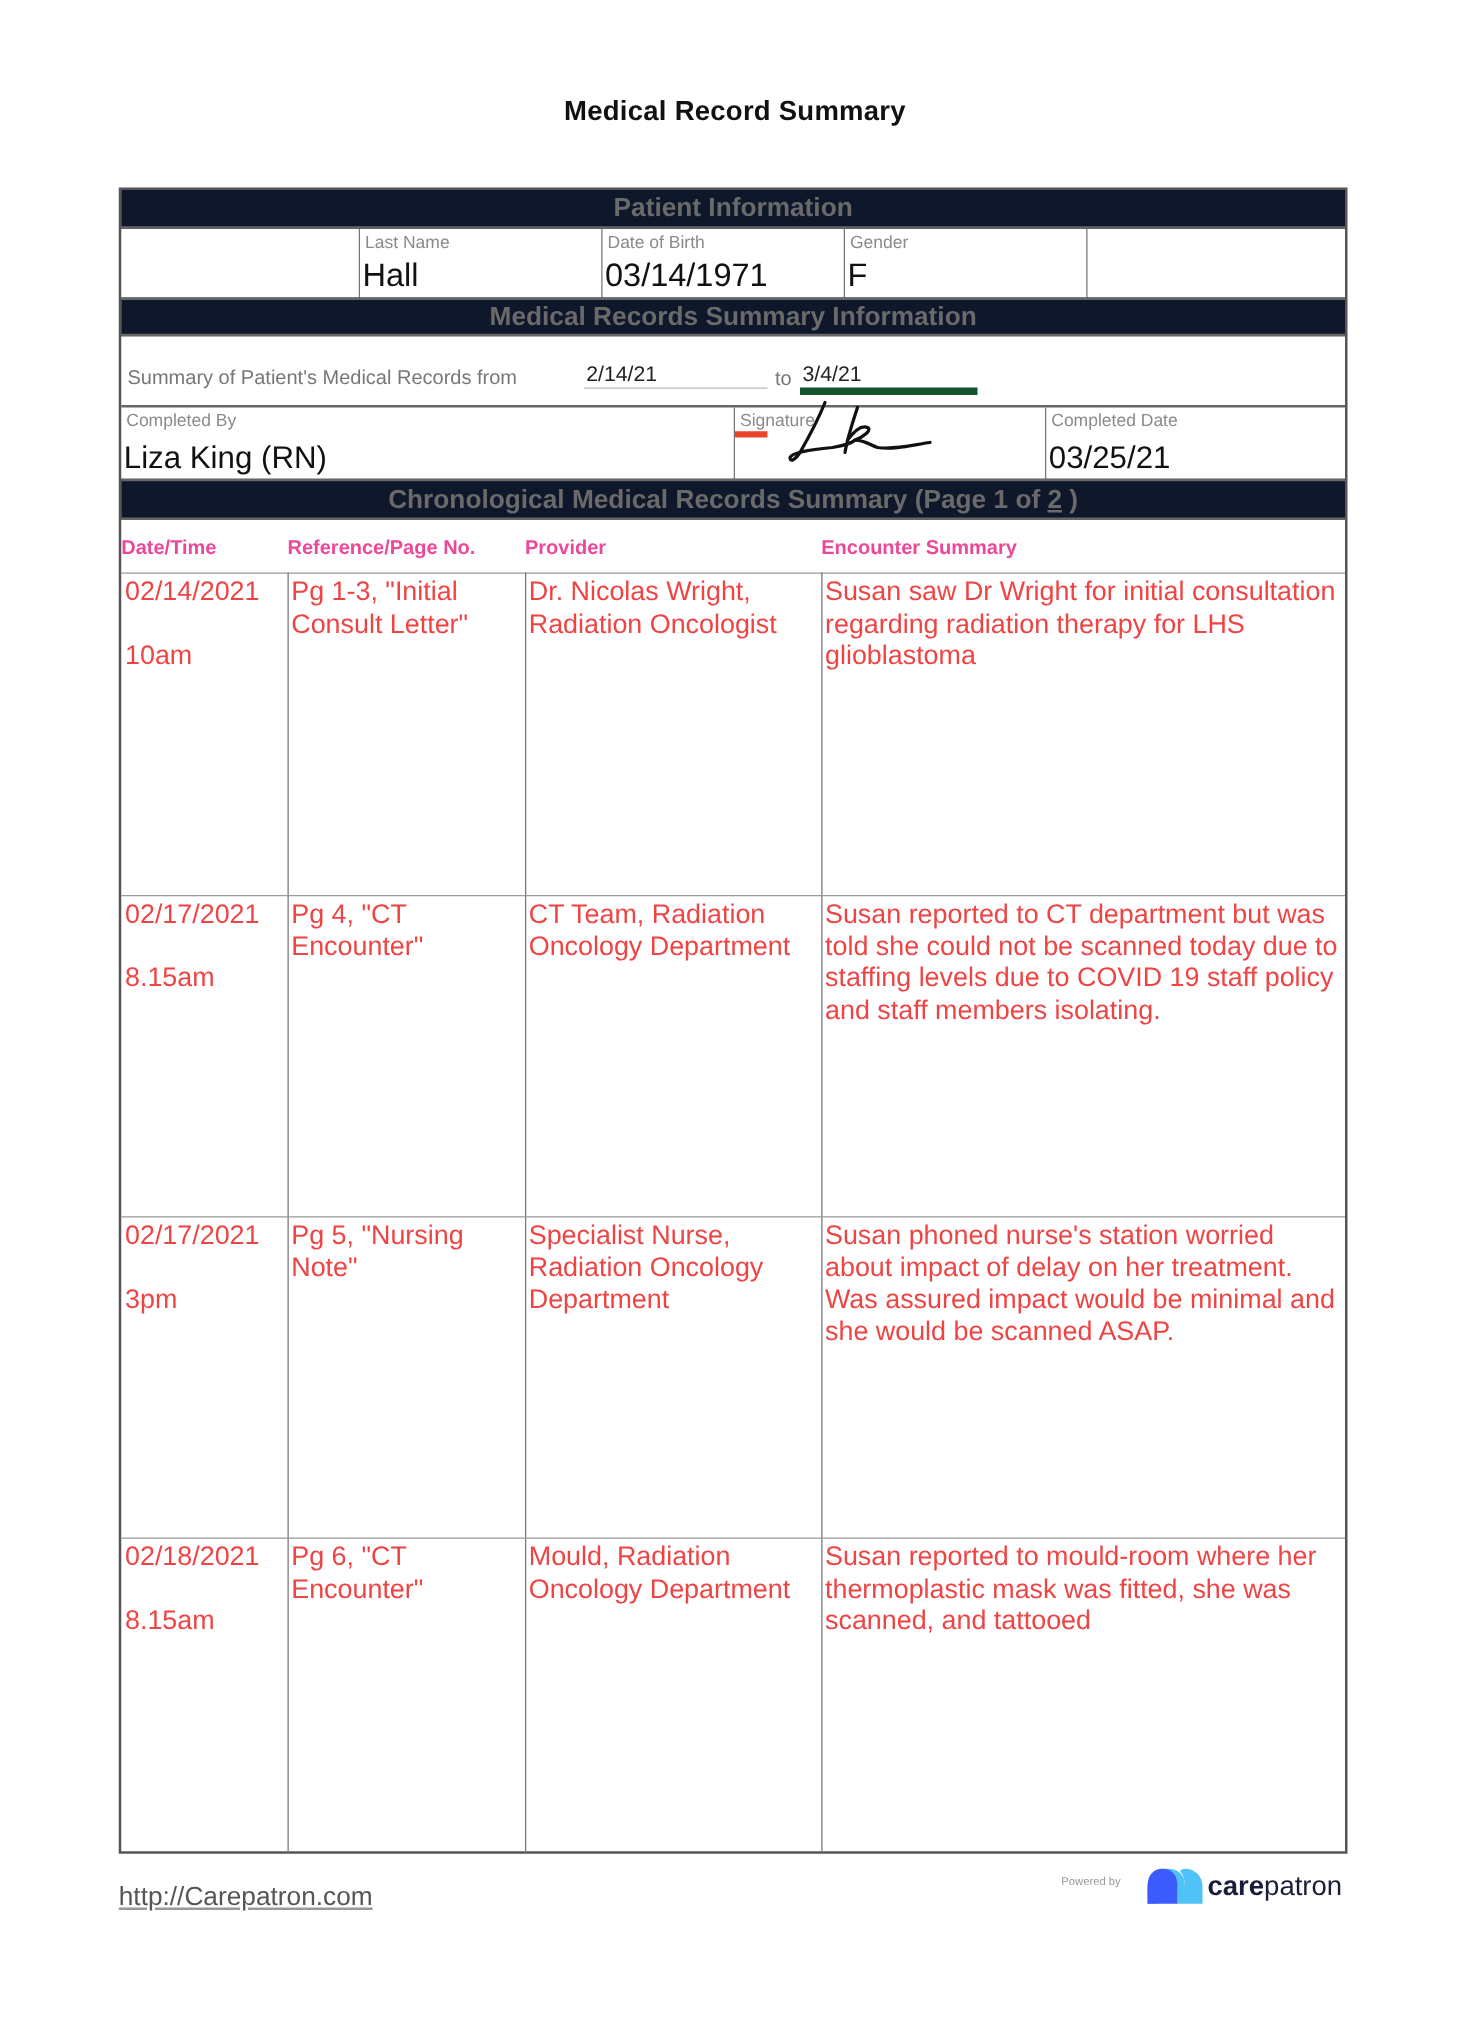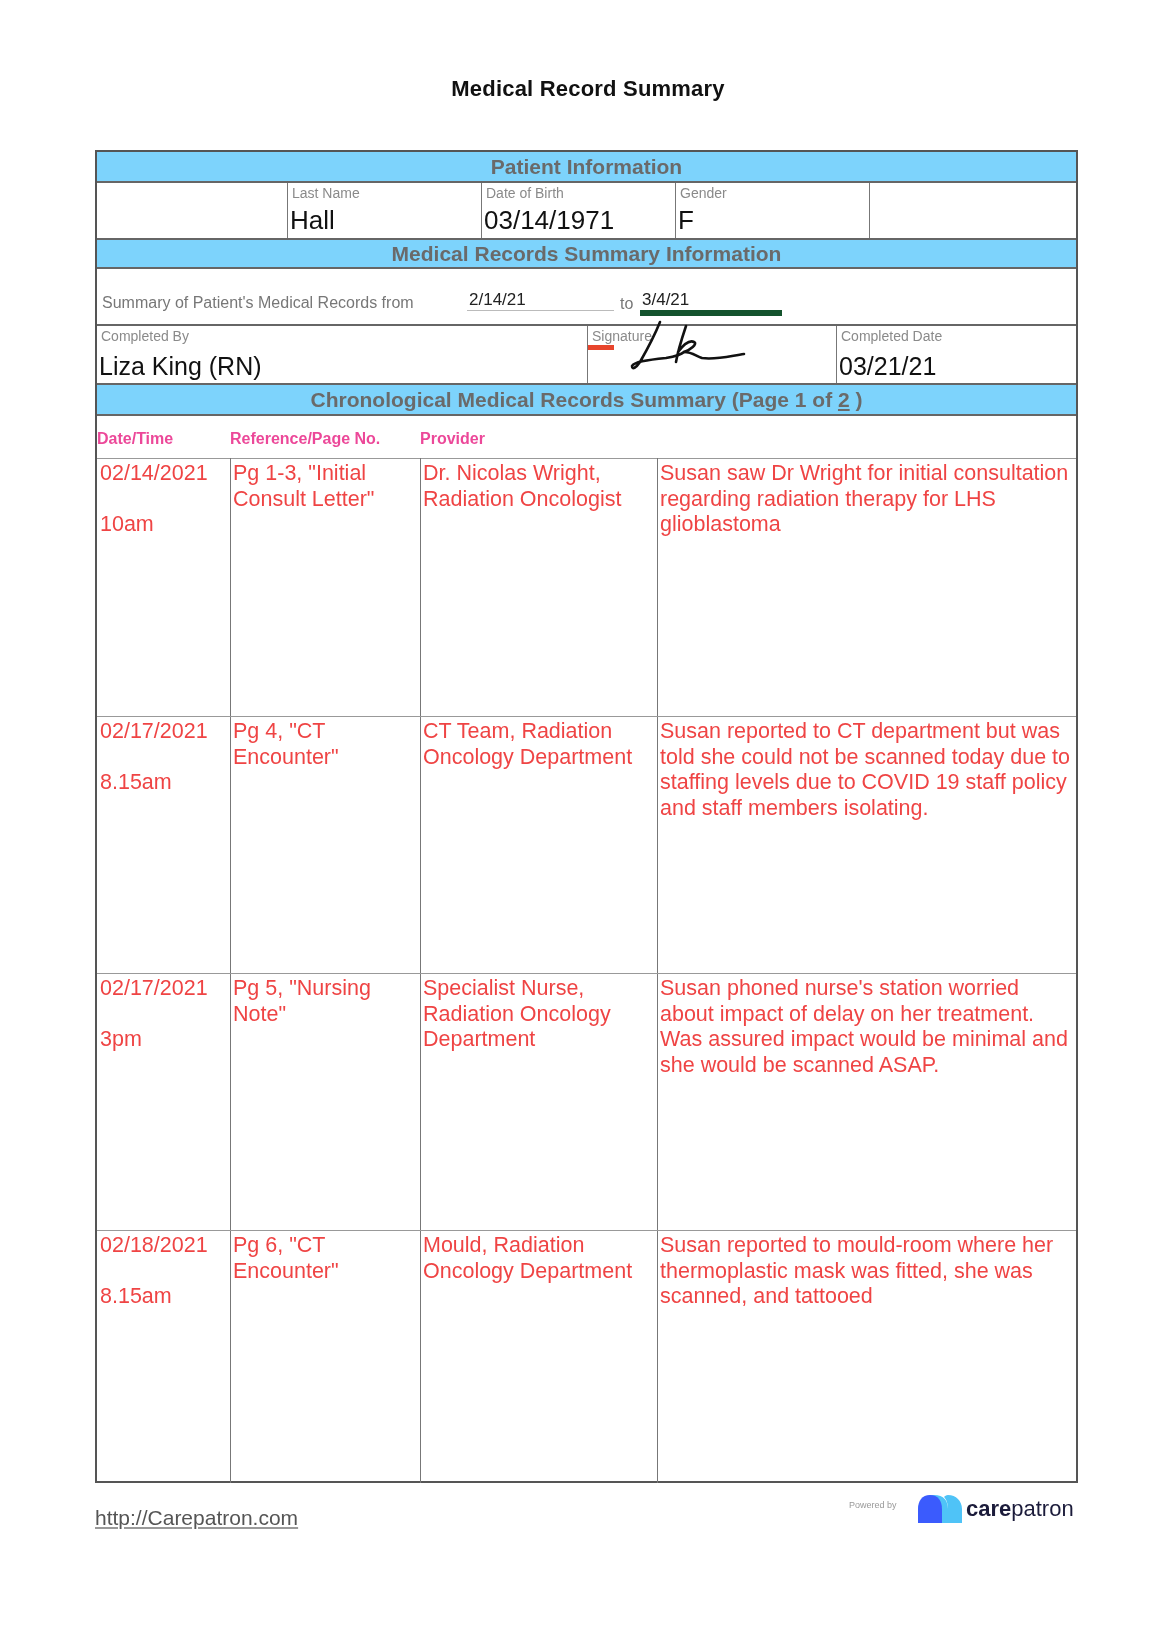--- a/index.html
+++ b/index.html
@@ -1,19 +1,19 @@
 <!DOCTYPE html>
 <html><head>
   <meta charset="utf-8">
   <style>
     html, body { margin: 0; padding: 0; background: #ffffff; }
     body { width: 1176px; height: 1630px; position: relative; font-family: "Liberation Sans", sans-serif; color: #111; overflow: hidden; }
     .title { position: absolute; top: 76px; left: 0; width: 1176px; text-align: center; font-size: 22px; font-weight: bold; color: #111; letter-spacing: 0.2px; }
     .form { position: absolute; left: 95px; top: 150px; width: 983px; height: 1333px; border: 2px solid #555; box-sizing: border-box; }
-    .band { position: absolute; left: 0; right: 0; background: #7dd3fc; border-bottom: 2px solid #666; text-align: center; color: #6a6a6a; font-weight: bold; font-size: 21px; box-sizing: border-box; }
+    .band { position: absolute; left: 0; right: 0; background: #0f172a; border-bottom: 2px solid #666; text-align: center; color: #6a6a6a; font-weight: bold; font-size: 21px; box-sizing: border-box; }
     .hline { position: absolute; left: 0; right: 0; border-top: 2px solid #666; }
     .cell { position: absolute; box-sizing: border-box; }
     .vline { position: absolute; border-left: 1.5px solid #777; }
     .lbl { position: absolute; left: 4px; top: 2px; font-size: 14px; color: #8a8a8a; }
     .val { position: absolute; left: 2px; bottom: 3px; font-size: 26px; color: #111; }
     .range { position: absolute; top: 117px; left: 0; right: 0; height: 56px; }
     .range .txt { position: absolute; left: 5px; top: 25px; font-size: 16px; color: #777; }
     .range .from { position: absolute; left: 370px; top: 21px; width: 145px; border-bottom: 1px solid #bbb; font-size: 17px; color: #222; padding-left: 2px; }
     .range .to-lbl { position: absolute; left: 523px; top: 26px; font-size: 16px; color: #777; }
     .range .to { position: absolute; left: 543px; top: 21px; width: 140px; border-bottom: 6px solid #14532d; font-size: 17px; color: #222; padding-left: 2px; }
@@ -72,30 +72,31 @@
     <span class="lbl">Signature</span>
     <span class="sig-mark"></span>
     <svg style="position:absolute; left:38px; top:-8px;" width="130" height="60" viewBox="0 0 130 60">
       <path d="M34 4 C30 14 22 30 14 44 C10 50 6 52 6 48 C8 44 20 42 40 40 C52 38 56 36 58 34" fill="none" stroke="#111" stroke-width="2.6" stroke-linecap="round"></path>
       <path d="M60 8 C56 20 52 32 50 44 M52 34 C58 26 64 22 68 24 C72 26 64 32 58 34 C66 34 70 38 76 40 C90 42 104 38 118 36" fill="none" stroke="#111" stroke-width="2.6" stroke-linecap="round"></path>
     </svg>
   </div>
   <div class="vline" style="left:739px; top:174px; height:58px;"></div>
   <div class="cell" style="left:740px; top:174px; width:239px; height:58px;">
     <span class="lbl">Completed Date</span>
-    <span class="val" style="font-size:25px;">03/21/21</span>
+    <span class="val" style="font-size:25px;">03/25/21</span>
   </div>
 
   <div class="band" style="top:231px; height:33px; line-height:30px; border-top:2px solid #666;">
     <span>Chronological Medical Records Summary (Page 1 of </span><span style="text-decoration:underline;">2</span><span> )</span>
   </div>
 
   <div class="colhead" style="left:0; width:133px;">Date/Time</div>
   <div class="colhead" style="left:133px; width:190px;">Reference/Page No.</div>
   <div class="colhead" style="left:323px; width:237px;">Provider</div>
+  <div class="colhead" style="left:560px; width:419px;">Encounter Summary</div>
 
   <div class="rowline" style="top:306px;"></div>
 
   <div class="vline" style="left:133px; top:306px; height:1025px;"></div>
   <div class="vline" style="left:323px; top:306px; height:1025px;"></div>
   <div class="vline" style="left:560px; top:306px; height:1025px;"></div>
 
   <div>
     <div class="td" style="left:0; top:307px; width:133px;">02/14/2021</div>
     <div class="td" style="left:0; top:358px; width:133px;">10am</div>

